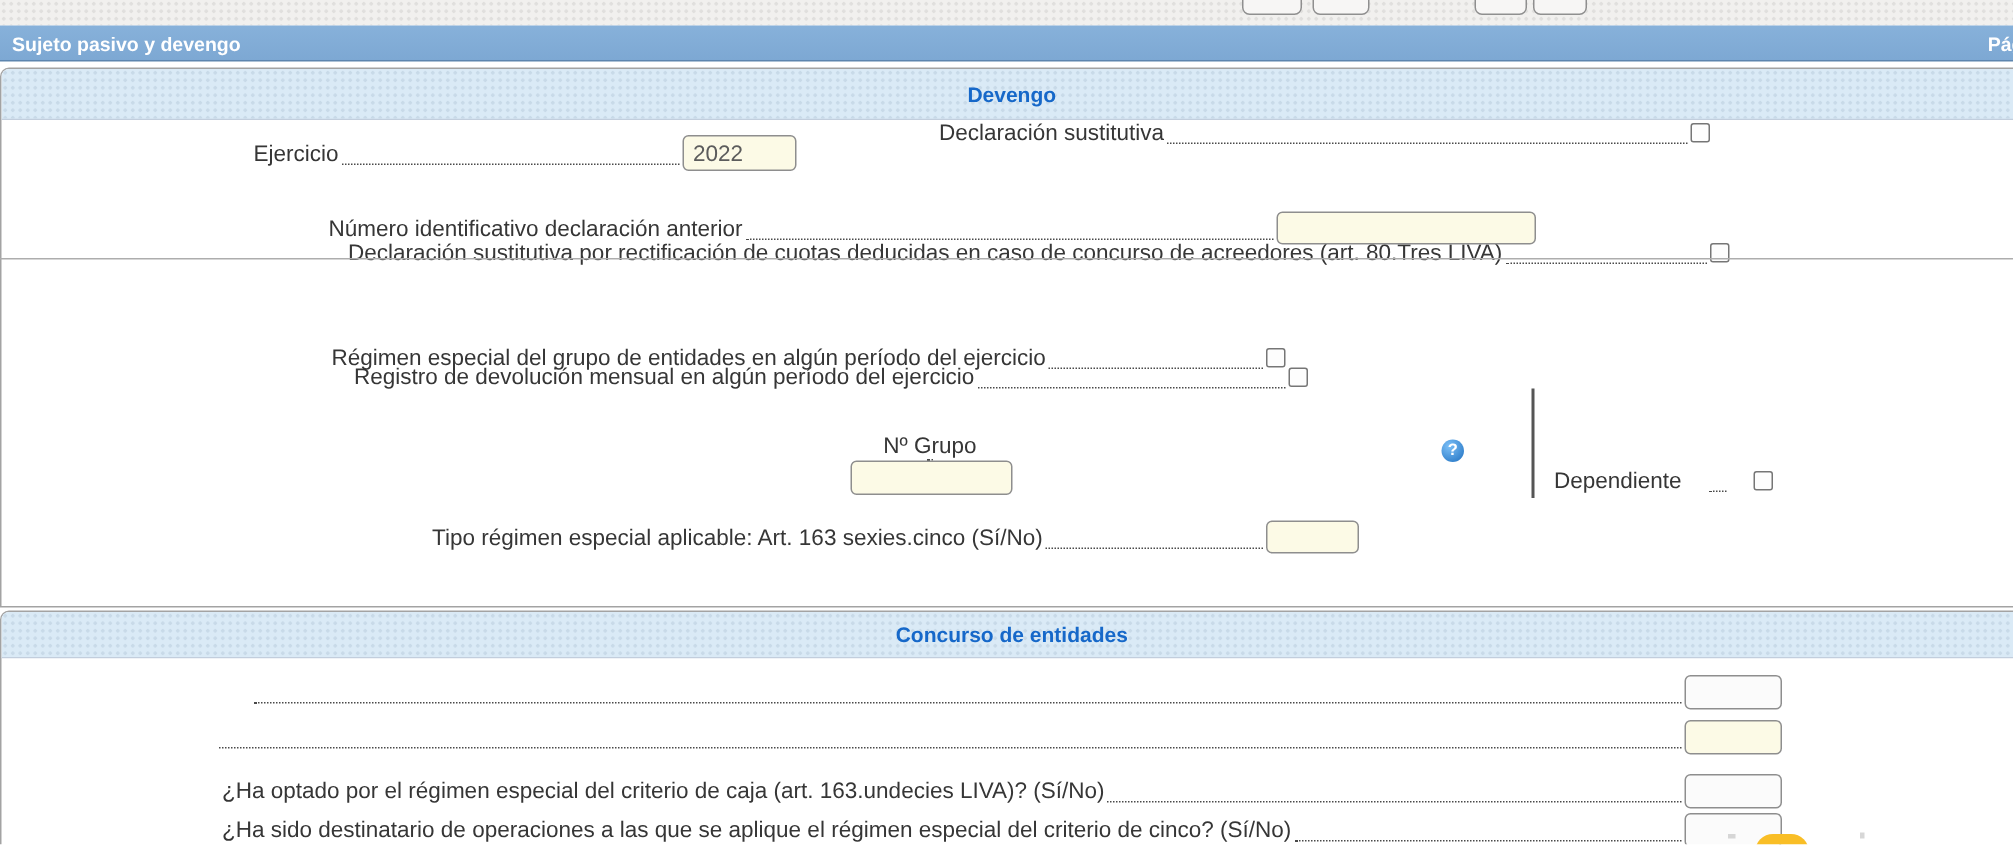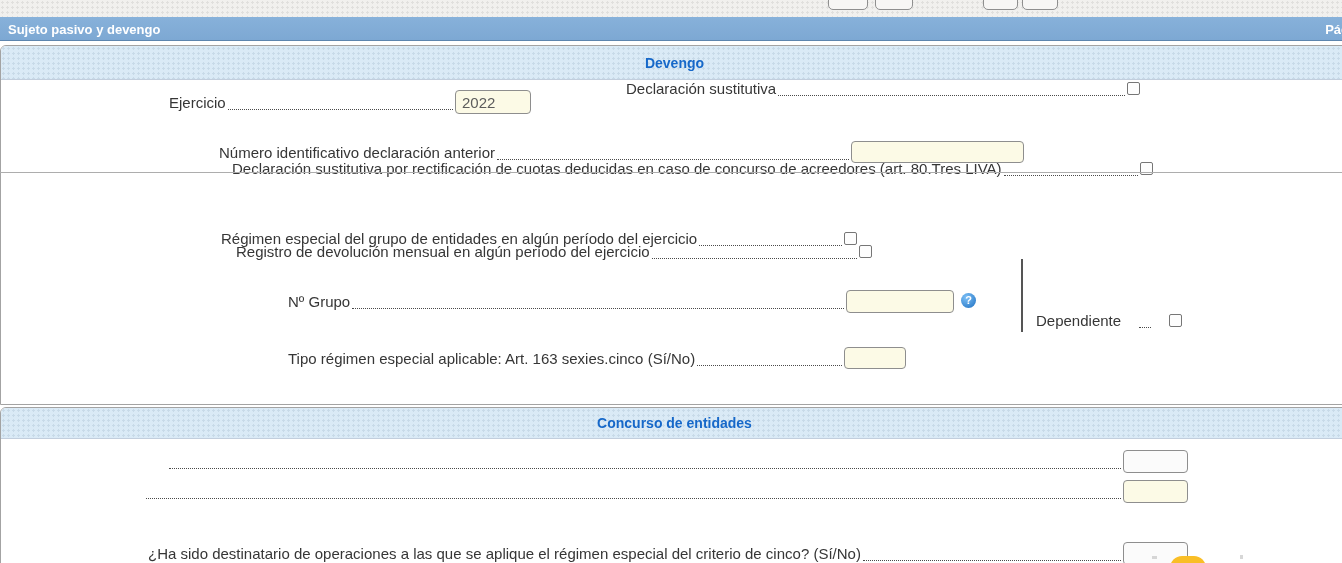--- a/index.html
+++ b/index.html
@@ -110,21 +110,21 @@
       <span class="dots"></span>
       <input class="cb" type="checkbox" style="">
     </div>
 
     <div class="row" style="left:220px;top:180px;width:636px;">
       <span class="lbl">Régimen especial del grupo de entidades en algún período del ejercicio</span>
       <span class="dots"></span>
       <input class="cb" type="checkbox" style="">
     </div>
 
-    <div class="row" style="left:287px;top:243px;width:666px;">
+    <div class="row" style="left:287px;top:243px;width:666px;flex-direction:column;">
       <span class="lbl">Nº Grupo</span>
       <span class="dots"></span>
       <input class="inp yellow" style="width: 108px; height: 23px;" type="text" value="">
     </div>
     <div class="help" style="left:960px;top:247px;">?</div>
 
     <div class="vline" style="left:1020px;top:213px;height:73px;"></div>
     <div class="row" style="left:1035px;top:262px;width:146px;gap:16px;">
       <span class="lbl">Dependiente</span>
       <span class="dots"></span>
@@ -147,20 +147,25 @@
     <div class="row" style="left:168px;top:41px;width:1019px;">
       <span class="dots"></span>
       <input class="inp white" style="width: 65px; height: 23px;" type="text" value="">
     </div>
 
     <div class="row" style="left:145px;top:71px;width:1042px;">
       <span class="dots"></span>
       <input class="inp yellow" style="width: 65px; height: 23px;" type="text" value="">
     </div>
 
+    <div class="row" style="left:147px;top:107px;width:1040px;">
+      <span class="lbl">¿Ha optado por el régimen especial del criterio de caja (art. 163.undecies LIVA)? (Sí/No)</span>
+      <span class="dots"></span>
+      <input class="inp white" style="width: 65px; height: 23px;" type="text" value="">
+    </div>
 
     <div class="row" style="left:147px;top:133px;width:1040px;">
       <span class="lbl">¿Ha sido destinatario de operaciones a las que se aplique el régimen especial del criterio de cinco? (Sí/No)</span>
       <span class="dots"></span>
       <input class="inp white" style="width: 65px; height: 23px;" type="text" value="">
     </div>
   </div>
 
   <div class="speck" style="left:1152px;top:556px;width:5px;height:3px;"></div>
   <div class="artifact-hump"></div>

